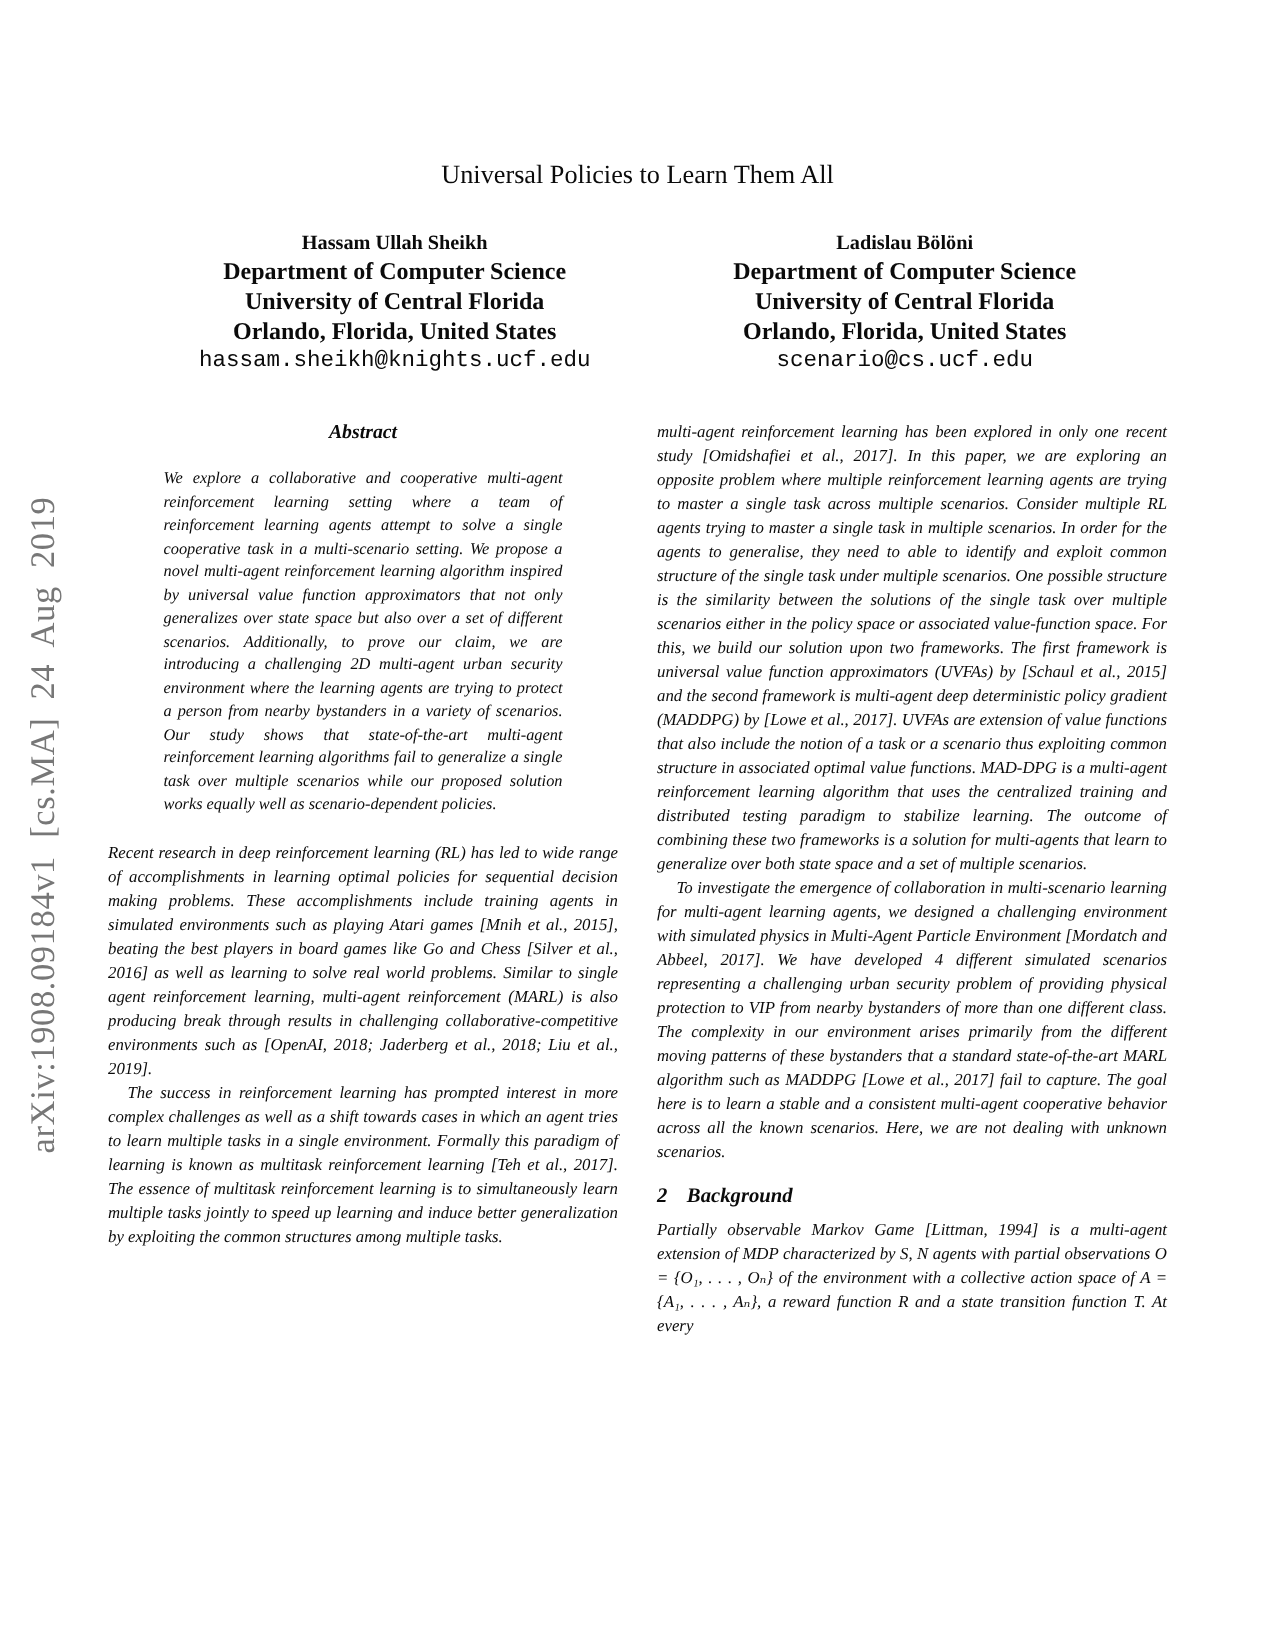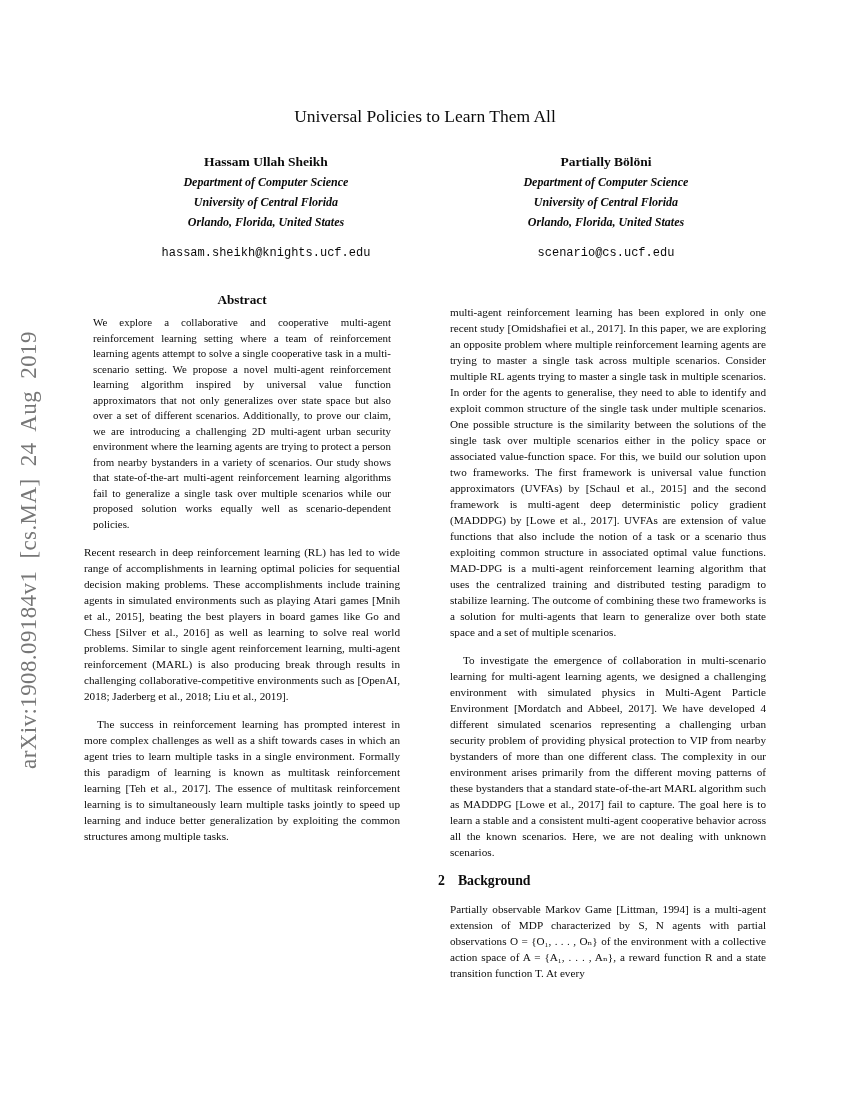--- a/index.html
+++ b/index.html
@@ -34,53 +34,54 @@
     font-weight: normal;
   }
 
   .authors {
     display: flex; justify-content: space-around;
     padding: 0 85px;
     margin-top: 25px;
   }
   .author { text-align: center; line-height: 20px; }
   .author .name { font-size: 13.5px; font-weight: bold; }
-  .author .aff  { font-size: 12px; font-weight: bold; font-style: italic; }
+  .author .aff  { font-size: 16px; font-weight: bold; }
   .author .email {
     font-family: "Liberation Mono", "DejaVu Sans Mono", monospace;
-    font-size: 12px; font-weight: normal;
-    margin-top: 14px; line-height: 14px;
+    font-size: 15px; font-weight: normal;
+    margin-top: 2px; line-height: 14px;
   }
 
   .columns {
     display: flex; gap: 26px;
     padding: 0 72px;
     margin-top: 32px;
+    font-style: italic;
   }
   .col {
     flex: 1; min-width: 0;
     text-align: justify;
     font-size: 11.2px;
     line-height: 16px;
   }
 
   .abstract { margin: 0 21px 11px; }
   .abstract .abs-head {
     text-align: center; font-size: 13.2px; font-weight: bold;
     margin: 0 0 7px;
   }
-  .abstract p { font-size: 10.9px; line-height: 15.5px; margin: 0; }
+  .abstract p { font-size: 10.9px; line-height: 15.5px; margin: 16px; }
 
   h3.section {
     font-size: 13.8px; font-weight: bold;
     margin: 13px 0 7px; text-align: left;
   }
   .sec-num { margin-right: 13px; }
 
-  p { margin: 12px; }
+  p { margin: 0; }
   p.indent { text-indent: 13px; }
 </style>
 </head>
 <body>
 
 <div class="page">
 
   <div class="arxiv-strip">
     <span class="arxiv-text">arXiv:1908.09184v1 [cs.MA] 24 Aug 2019</span>
   </div>
@@ -89,21 +90,21 @@
 
   <div class="authors">
     <div class="author">
       <div class="name">Hassam Ullah Sheikh</div>
       <div class="aff">Department of Computer Science</div>
       <div class="aff">University of Central Florida</div>
       <div class="aff">Orlando, Florida, United States</div>
       <div class="email">hassam.sheikh@knights.ucf.edu</div>
     </div>
     <div class="author">
-      <div class="name">Partially Bölöni</div>
+      <div class="name">Ladislau Bölöni</div>
       <div class="aff">Department of Computer Science</div>
       <div class="aff">University of Central Florida</div>
       <div class="aff">Orlando, Florida, United States</div>
       <div class="email">scenario@cs.ucf.edu</div>
     </div>
   </div>
 
   <div class="columns">
 
     <div class="col">

